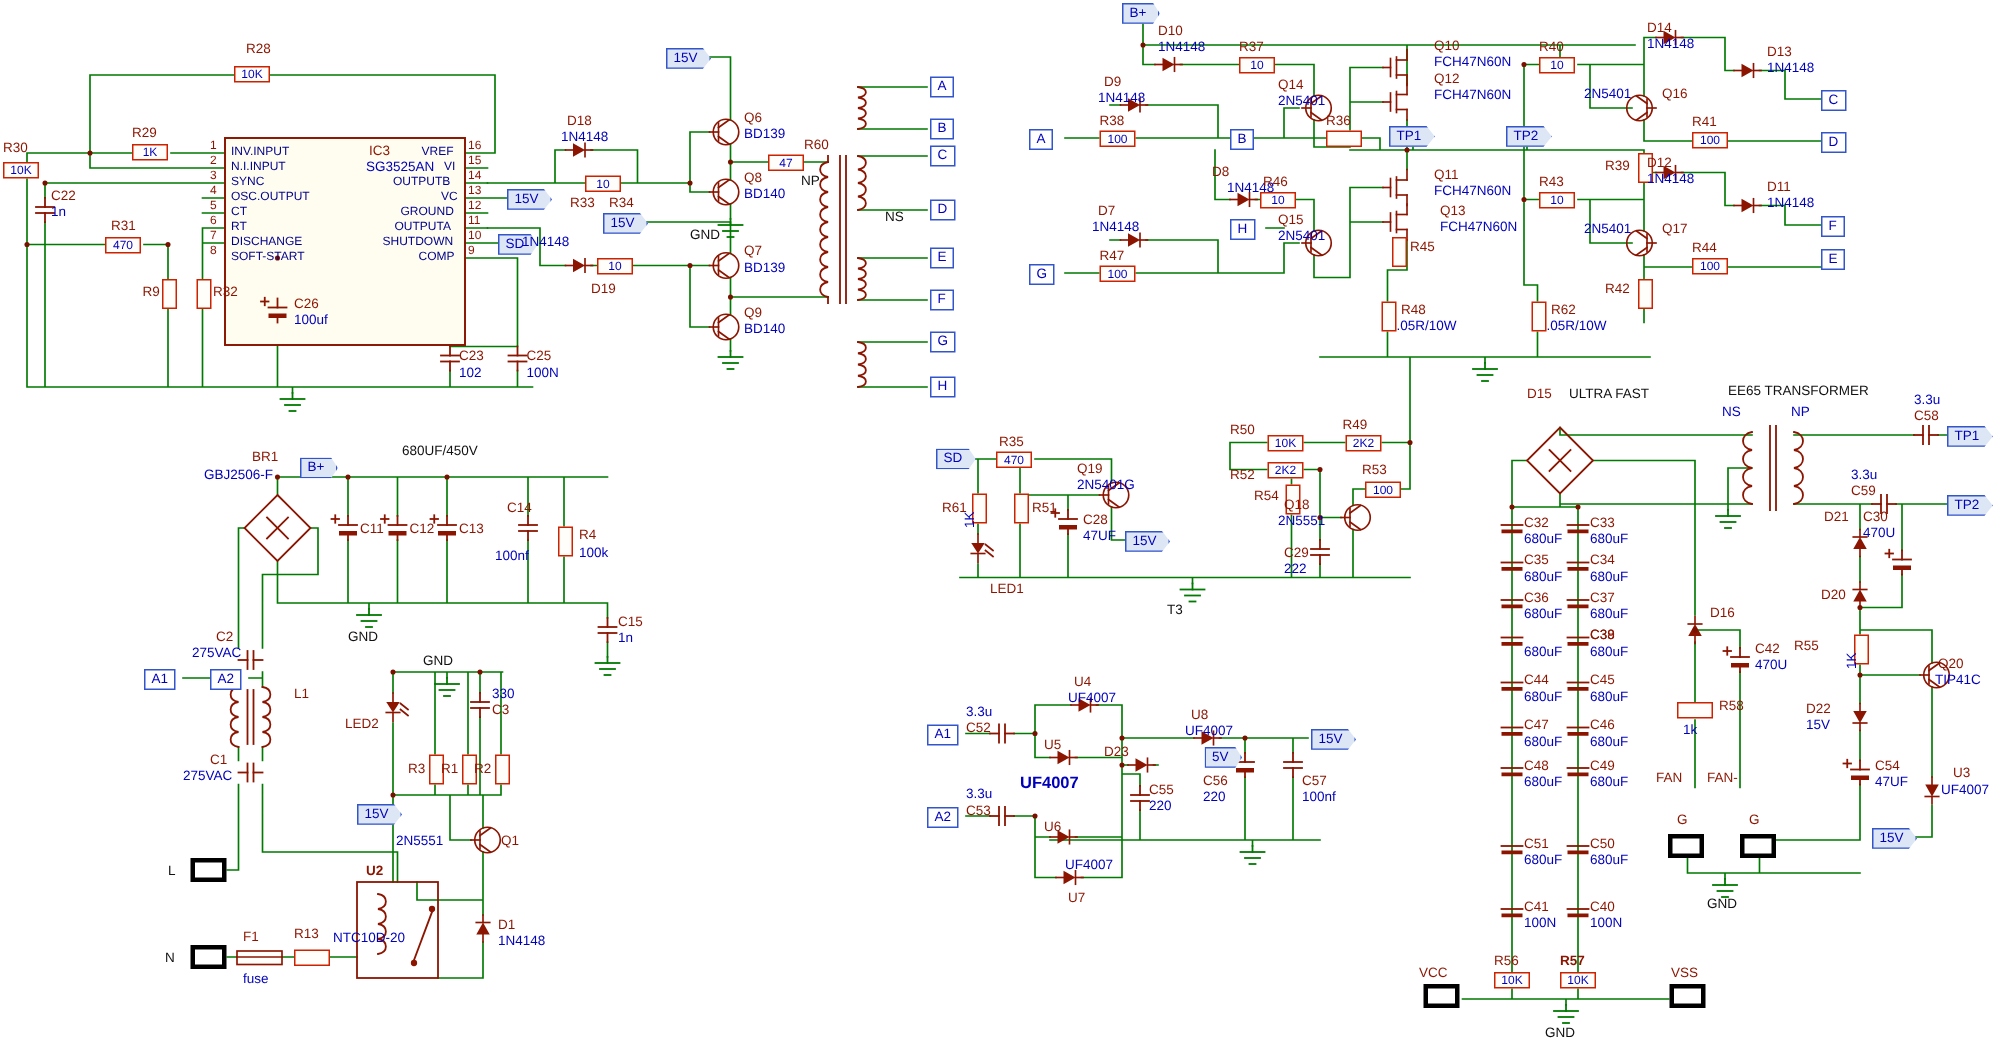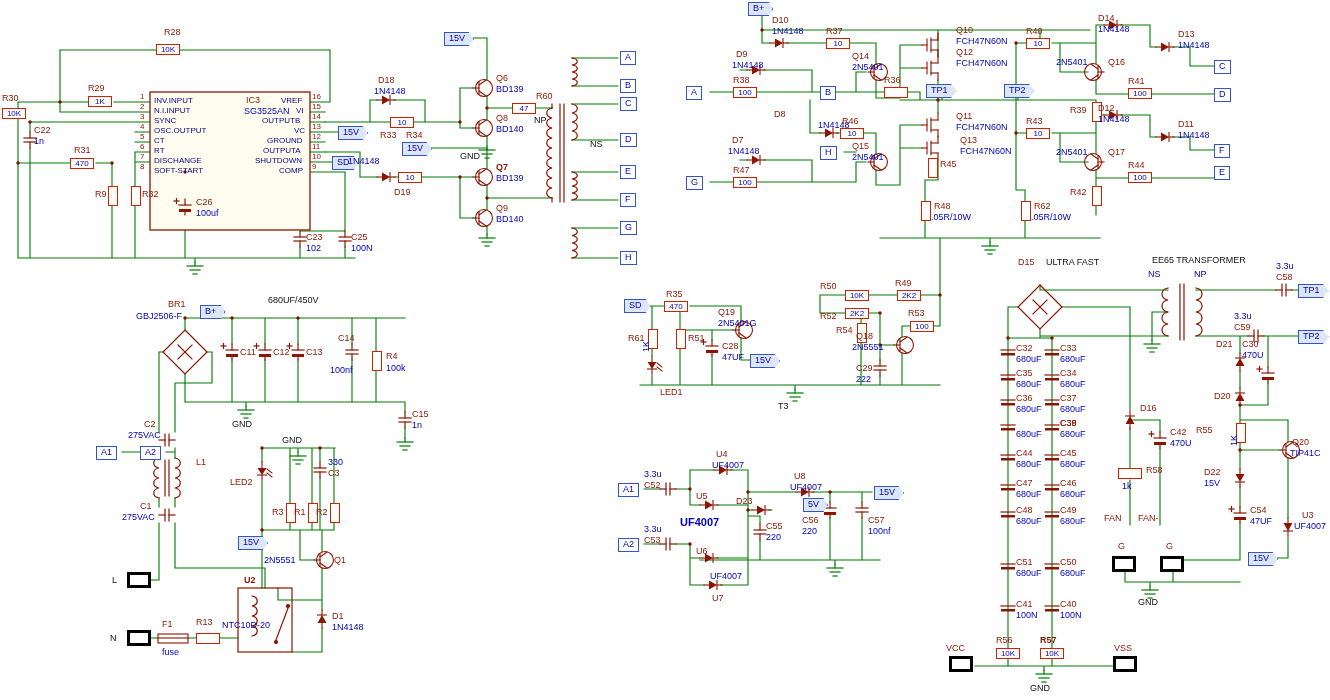--- a/index.html
+++ b/index.html
@@ -432,21 +432,21 @@
       <div class="lbl res" style="left: 390px; top: 117px;">10</div>
       <div class="lbl res" style="left: 398px; top: 172px;">10</div>
       <div class="lbl v" style="left: 348px; top: 157px;">1N4148</div>
       <div class="lbl r" style="left: 394px; top: 188px;">D19</div>
       <div class="lbl flagp" style="left: 444px; top: 32px;">15V</div>
       <div class="lbl flagp" style="left: 402px; top: 142px;">15V</div>
       <div class="lbl r" style="left: 496px; top: 74px;">Q6</div>
       <div class="lbl v" style="left: 496px; top: 85px;">BD139</div>
       <div class="lbl r" style="left: 496px; top: 114px;">Q8</div>
       <div class="lbl v" style="left: 496px; top: 125px;">BD140</div>
-      <div class="lbl r" style="left: 496px; top: 163px; font-weight: bold;">Q7</div>
+      <div class="lbl r" style="left: 496px; top: 163px;">Q7</div>
       <div class="lbl v" style="left: 496px; top: 174px;">BD139</div>
       <div class="lbl r" style="left: 496px; top: 204px;">Q9</div>
       <div class="lbl v" style="left: 496px; top: 215px;">BD140</div>
       <div class="lbl r" style="left: 536px; top: 92px;">R60</div>
       <div class="lbl res" style="left: 512px; top: 103px;">47</div>
       <div class="lbl k" style="left: 460px; top: 152px;">GND</div>
       <div class="lbl k" style="left: 534px; top: 116px;">NP</div>
       <div class="lbl k" style="left: 590px; top: 140px;">NS</div>
       <div class="lbl flag" style="left: 620px; top: 51px;">A</div>
       <div class="lbl flag" style="left: 620px; top: 79px;">B</div>
@@ -484,21 +484,21 @@
       <div class="lbl r" style="left: 1178px; top: 30px;">D13</div>
       <div class="lbl v" style="left: 1178px; top: 41px;">1N4148</div>
       <div class="lbl v" style="left: 1056px; top: 58px;">2N5401</div>
       <div class="lbl r" style="left: 1108px; top: 58px;">Q16</div>
       <div class="lbl r" style="left: 1070px; top: 106px;">R39</div>
       <div class="lbl resv" style="left: 1092px; top: 102px;"></div>
       <div class="lbl r" style="left: 1128px; top: 77px;">R41</div>
       <div class="lbl res" style="left: 1128px; top: 88px;">100</div>
       <div class="lbl flag" style="left: 1214px; top: 60px;">C</div>
       <div class="lbl flag" style="left: 1214px; top: 88px;">D</div>
-      <div class="lbl r" style="left: 774px; top: 110px;">D8</div>
+      <div class="lbl r" style="left: 808px; top: 110px;">D8</div>
       <div class="lbl v" style="left: 818px; top: 121px;">1N4148</div>
       <div class="lbl r" style="left: 842px; top: 117px;">R46</div>
       <div class="lbl res" style="left: 840px; top: 128px;">10</div>
       <div class="lbl r" style="left: 732px; top: 136px;">D7</div>
       <div class="lbl v" style="left: 728px; top: 147px;">1N4148</div>
       <div class="lbl r" style="left: 733px; top: 166px;">R47</div>
       <div class="lbl res" style="left: 733px; top: 177px;">100</div>
       <div class="lbl flag" style="left: 686px; top: 176px;">G</div>
       <div class="lbl flag" style="left: 820px; top: 146px;">H</div>
       <div class="lbl r" style="left: 852px; top: 142px;">Q15</div>

